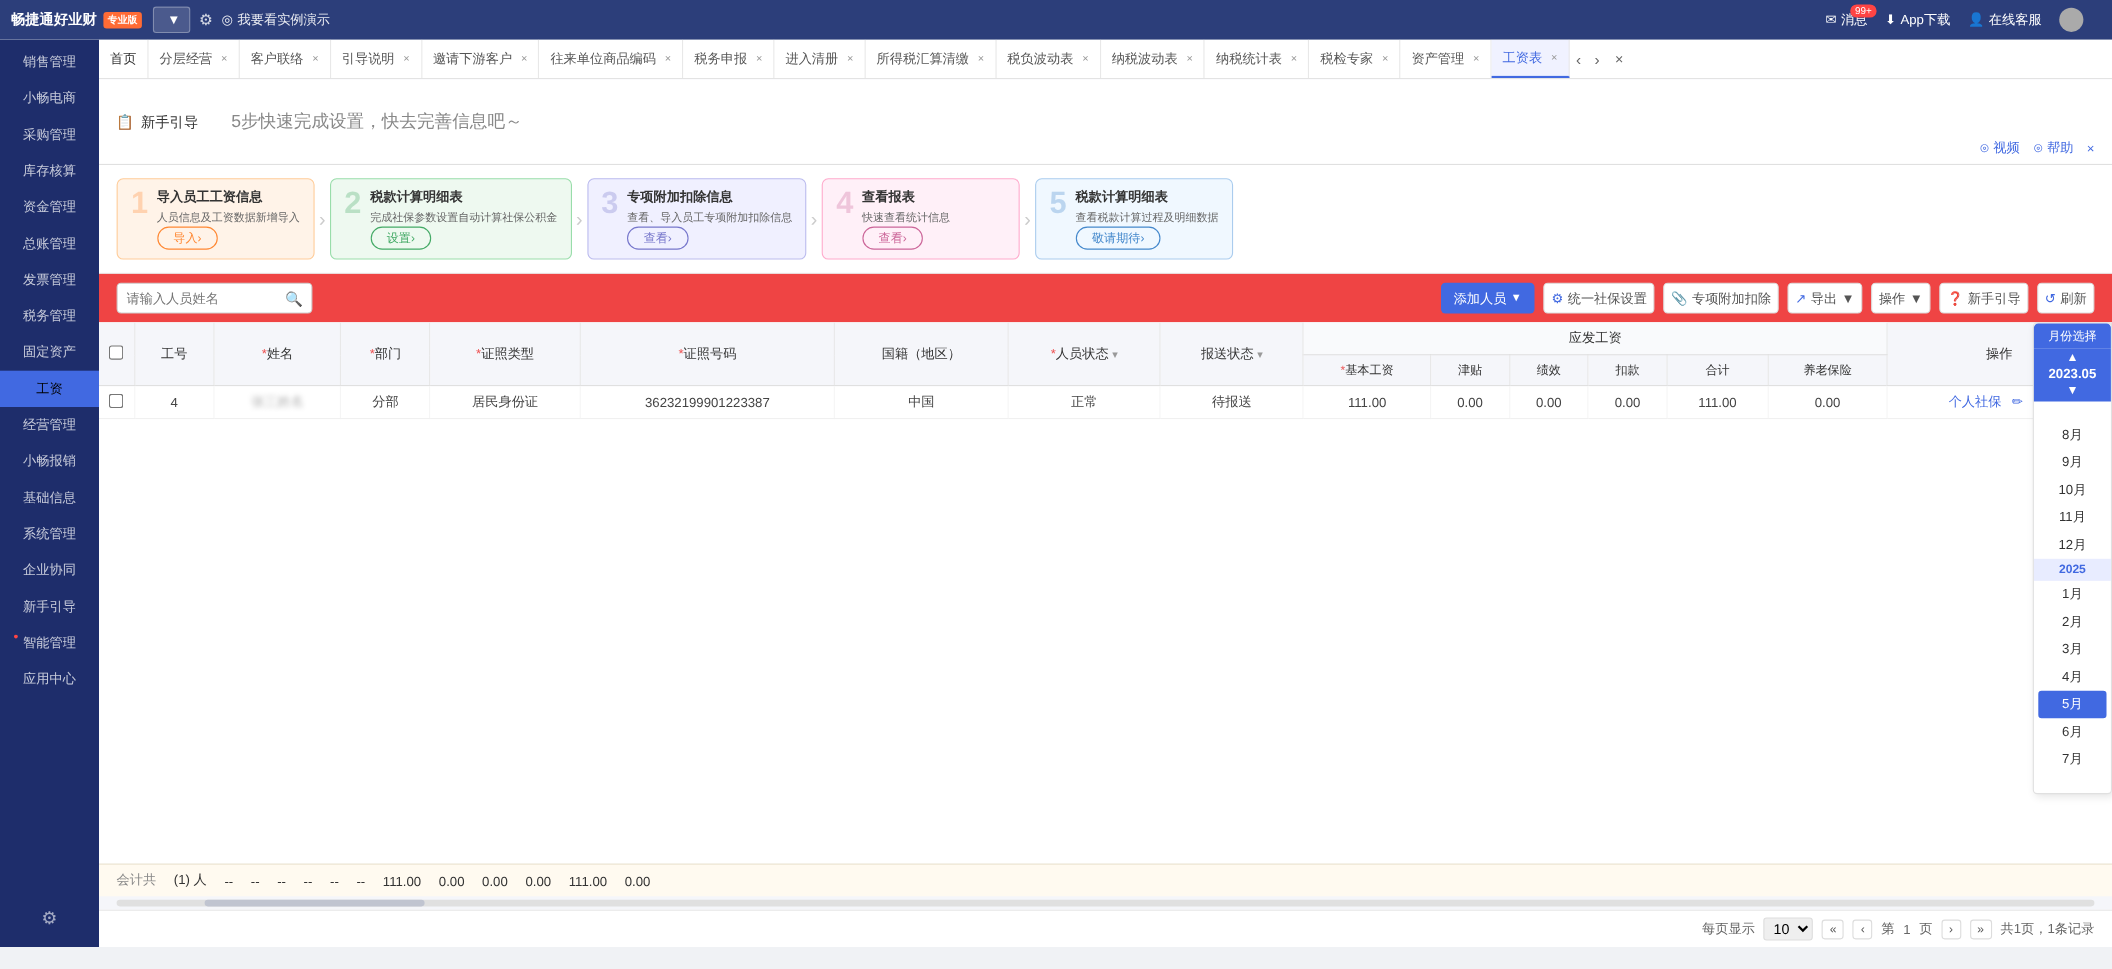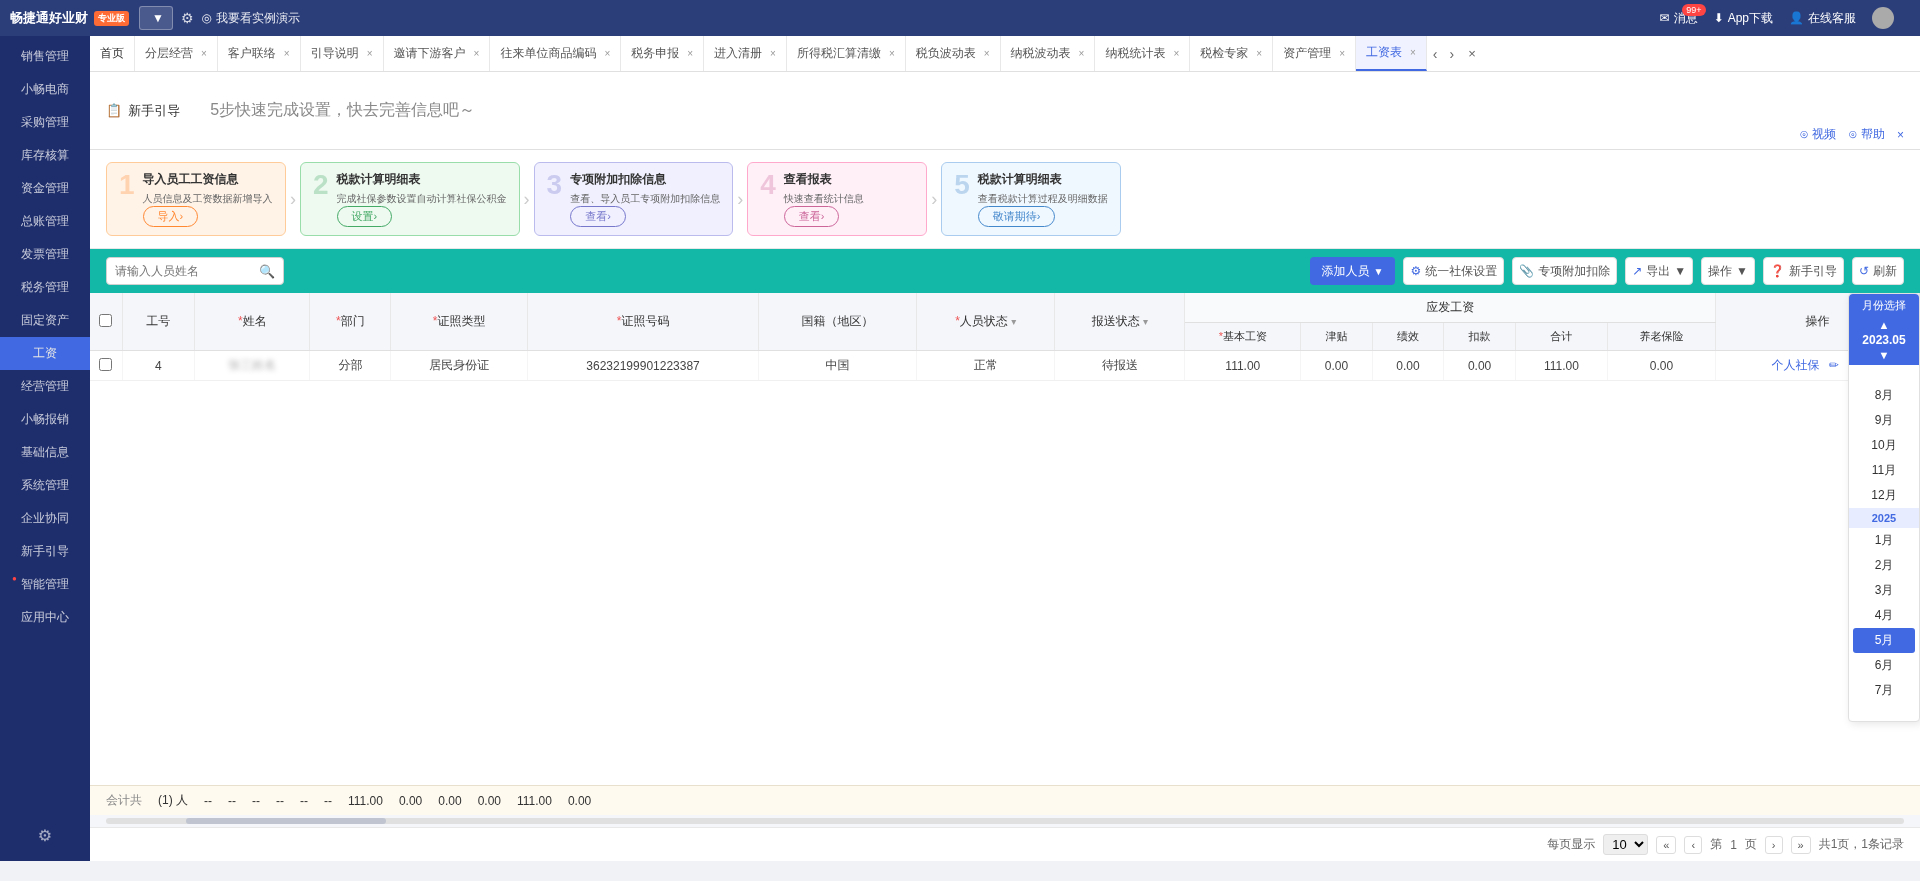--- a/index.html
+++ b/index.html
@@ -17,21 +17,21 @@
     .top-bar-right .msg-btn { display: flex; align-items: center; gap: 4px; cursor: pointer; position: relative; }
     .top-bar-right .badge-red { background: #ff4444; color: white; font-size: 9px; padding: 1px 4px; border-radius: 8px; position: absolute; top: -6px; right: -8px; }
     .top-bar-right .btn-item { display: flex; align-items: center; gap: 4px; cursor: pointer; }
     .top-bar-right .avatar { width: 22px; height: 22px; background: #aaa; border-radius: 50%; }
 
     .main-layout { display: flex; flex: 1; overflow: hidden; }
 
     
     .sidebar { width: 90px; background: #1e2d6b; display: flex; flex-direction: column; align-items: center; padding-top: 4px; flex-shrink: 0; }
     .sidebar-item { width: 100%; text-align: center; padding: 8px 4px; color: rgba(255,255,255,0.75); font-size: 12px; cursor: pointer; }
-    .sidebar-item.active { background: #4169e1; color: #e5e5e5; }
+    .sidebar-item.active { background: #4169e1; color: #000000; }
     .sidebar-item.has-dot { position: relative; }
     .sidebar-item.has-dot::before { content: '●'; color: #ff4444; position: absolute; left: 12px; top: 6px; font-size: 8px; }
     .sidebar-bottom { margin-top: auto; padding-bottom: 8px; }
     .sidebar-gear { color: rgba(255,255,255,0.6); font-size: 16px; padding: 8px; cursor: pointer; }
 
     
     .content-area { flex: 1; display: flex; flex-direction: column; overflow: hidden; }
 
     
     .tab-bar { background: #fff; display: flex; align-items: center; height: 36px; border-bottom: 1px solid #e0e0e0; flex-shrink: 0; overflow: hidden; }
@@ -72,21 +72,21 @@
     .step-desc { font-size: 10px; color: #666; line-height: 1.4; margin-bottom: 0; }
     .step-btn { display: inline-block; border-radius: 12px; padding: 2px 14px; font-size: 11px; cursor: pointer; border: 1px solid; }
     .step-btn-1 { border-color: #ff8833; color: #ff8833; }
     .step-btn-2 { border-color: #44aa66; color: #44aa66; }
     .step-btn-3 { border-color: #7777cc; color: #7777cc; }
     .step-btn-4 { border-color: #cc6699; color: #cc6699; }
     .step-btn-5 { border-color: #4488cc; color: #4488cc; }
     .step-arrow { color: #ccc; font-size: 18px; padding: 0 4px; align-self: center; }
 
     
-    .toolbar { padding: 8px 16px; display: flex; align-items: center; gap: 8px; background: #14b8a6; flex-shrink: 0; }
+    .toolbar { padding: 8px 16px; display: flex; align-items: center; gap: 8px; background: #ef4444; flex-shrink: 0; }
     .search-box { display: flex; align-items: center; border: 1px solid #d0d0d0; border-radius: 4px; background: white; padding: 0 8px; height: 28px; gap: 4px; }
     .search-box input { border: none; outline: none; font-size: 12px; width: 140px; color: #999; }
     .search-icon { color: #999; font-size: 13px; cursor: pointer; }
     .toolbar-spacer { flex: 1; }
     .btn-add { background: #4169e1; color: white; border: none; border-radius: 4px; padding: 4px 12px; font-size: 12px; cursor: pointer; display: flex; align-items: center; gap: 4px; height: 28px; }
     .btn-add .arrow { font-size: 10px; }
     .toolbar-action { display: flex; align-items: center; gap: 4px; color: #555; font-size: 12px; cursor: pointer; padding: 0 6px; height: 28px; border: 1px solid #ddd; border-radius: 4px; background: white; }
     .toolbar-action .icon { color: #4169e1; font-size: 12px; }
 
     

